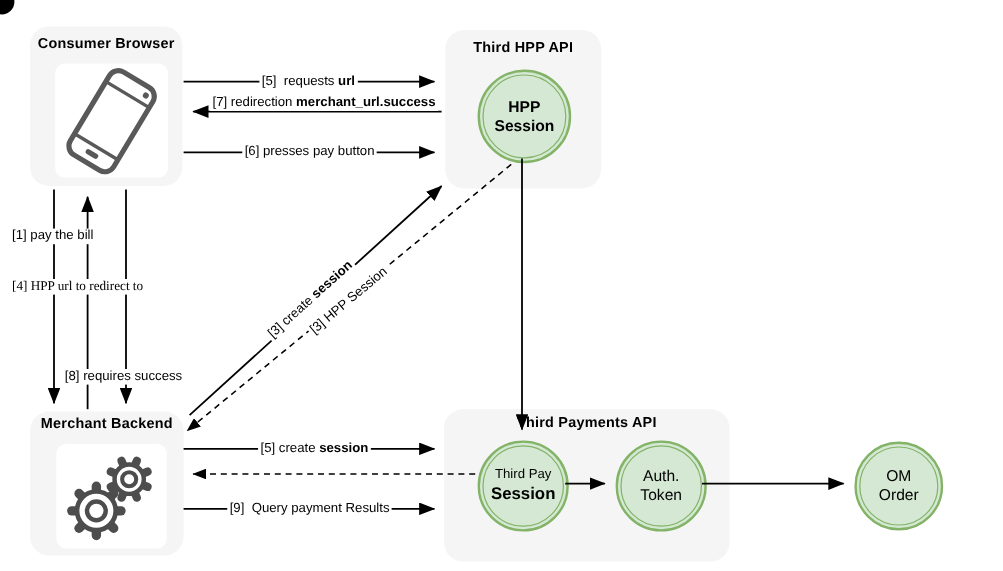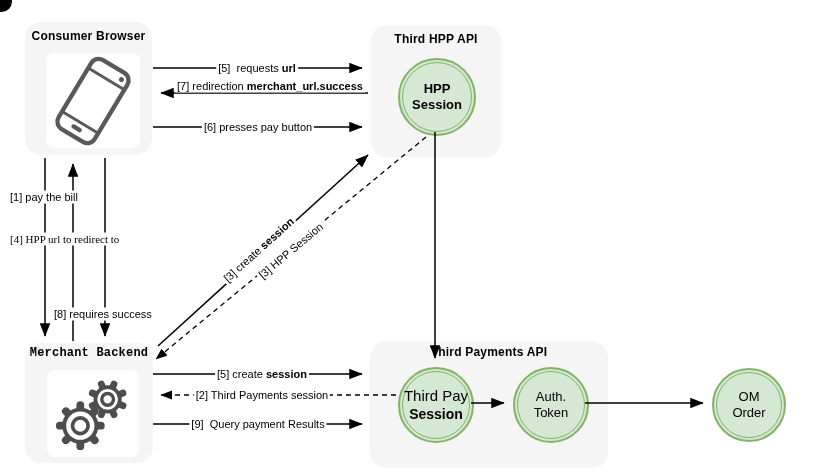--- a/index.html
+++ b/index.html
@@ -25,21 +25,21 @@
     background:var(--circle-fill,#d5e8d4);
     border:2px solid var(--circle-stroke,#82b366);
     display:flex;align-items:center;justify-content:center;text-align:center;
   }
   .ring{
     position:absolute;inset:2px;border-radius:50%;
     border:1px solid var(--circle-stroke,#82b366);
   }
   .circle-text{position:relative;line-height:1.25;}
   .t-bold13{font-weight:bold;font-size:13px;}
-  .t-reg11{font-size:15px;}
+  .t-reg11{font-size:11px;}
   .t-bold14{font-weight:bold;font-size:14px;}
   .t-reg13{font-size:13px;}
   .connectors{position:absolute;left:0;top:0;}
   .elabel{
     position:absolute;background:#fff;font-size:11px;white-space:pre;
     transform:translate(-50%,-50%);padding:0 2px;line-height:13px;
   }
   .elabel.rot42{transform:translate(-50%,-50%) rotate(-42deg);}
   .elabel.rot40{transform:translate(-50%,-50%) rotate(-40deg);}
   .llabel{
@@ -68,21 +68,21 @@
           <rect x="25" y="5" width="44" height="84" rx="9" fill="#fff" stroke-width="4.5"></rect>
           <line x1="25.5" y1="20" x2="69" y2="20" stroke-width="3"></line>
           <circle cx="61" cy="12.5" r="2.6" fill="#595959" stroke="none"></circle>
           <line x1="25.5" y1="73" x2="69" y2="73" stroke-width="3"></line>
           <rect x="41" y="78" width="12" height="4.5" rx="2.2" fill="#595959" stroke="none"></rect>
         </g>
       </svg>
     </div>
   </div>
 
-  <div class="node" style="left:25px;top:343px;width:128px;height:120px;font-family:Liberation Mono, monospace;">
+  <div class="node" style="left:25px;top:343px;width:128px;height:120px;">
     <div class="node-title" style="padding-top:3px;">Merchant Backend</div>
     <div class="icon-plate" style="left:22px;top:27px;width:92px;height:87px;">
       <svg width="88" height="82" viewBox="0 0 90 84">
         <g stroke="#4d4d4d" fill="none" stroke-linecap="round">
 
           <g stroke-width="7">
             <line x1="69.2" y1="23.2" x2="75.7" y2="20.5"></line>
             <line x1="63.8" y1="17.8" x2="66.5" y2="11.3"></line>
             <line x1="56.2" y1="17.8" x2="53.5" y2="11.3"></line>
             <line x1="50.8" y1="23.2" x2="44.3" y2="20.5"></line>
@@ -177,18 +177,17 @@
   <div class="elabel" style="left:258px;top:127px;"><span>[6] presses pay button</span></div>
 
   <div class="llabel" style="left:8px;top:197px;"><span>[1] pay the bill</span></div>
   <div class="llabel" style="left:8px;top:239px;font-family:Liberation Serif, serif;"><span>[4] HPP url to redirect to</span></div>
   <div class="llabel" style="left:52px;top:266px;margin-top:48px;"><span>[8] requires success</span></div>
 
   <div class="elabel rot42" style="left:259px;top:250px;"><span>[3] create </span><b>session</b></div>
   <div class="elabel rot40" style="left:291px;top:251px;"><span>[3] HPP Session</span></div>
 
   <div class="elabel" style="left:262px;top:374px;"><span>[5] create </span><b>session</b></div>
-  <div class="elabel" style="left:262px;top:395px;"><span>[2] Third Payments session</span></div>
   <div class="elabel" style="left:258px;top:424px;"><span>[9]  Query payment Results</span></div>
 
   <div class="corner-blob"></div>
 
 </div>
 
 </body></html>

